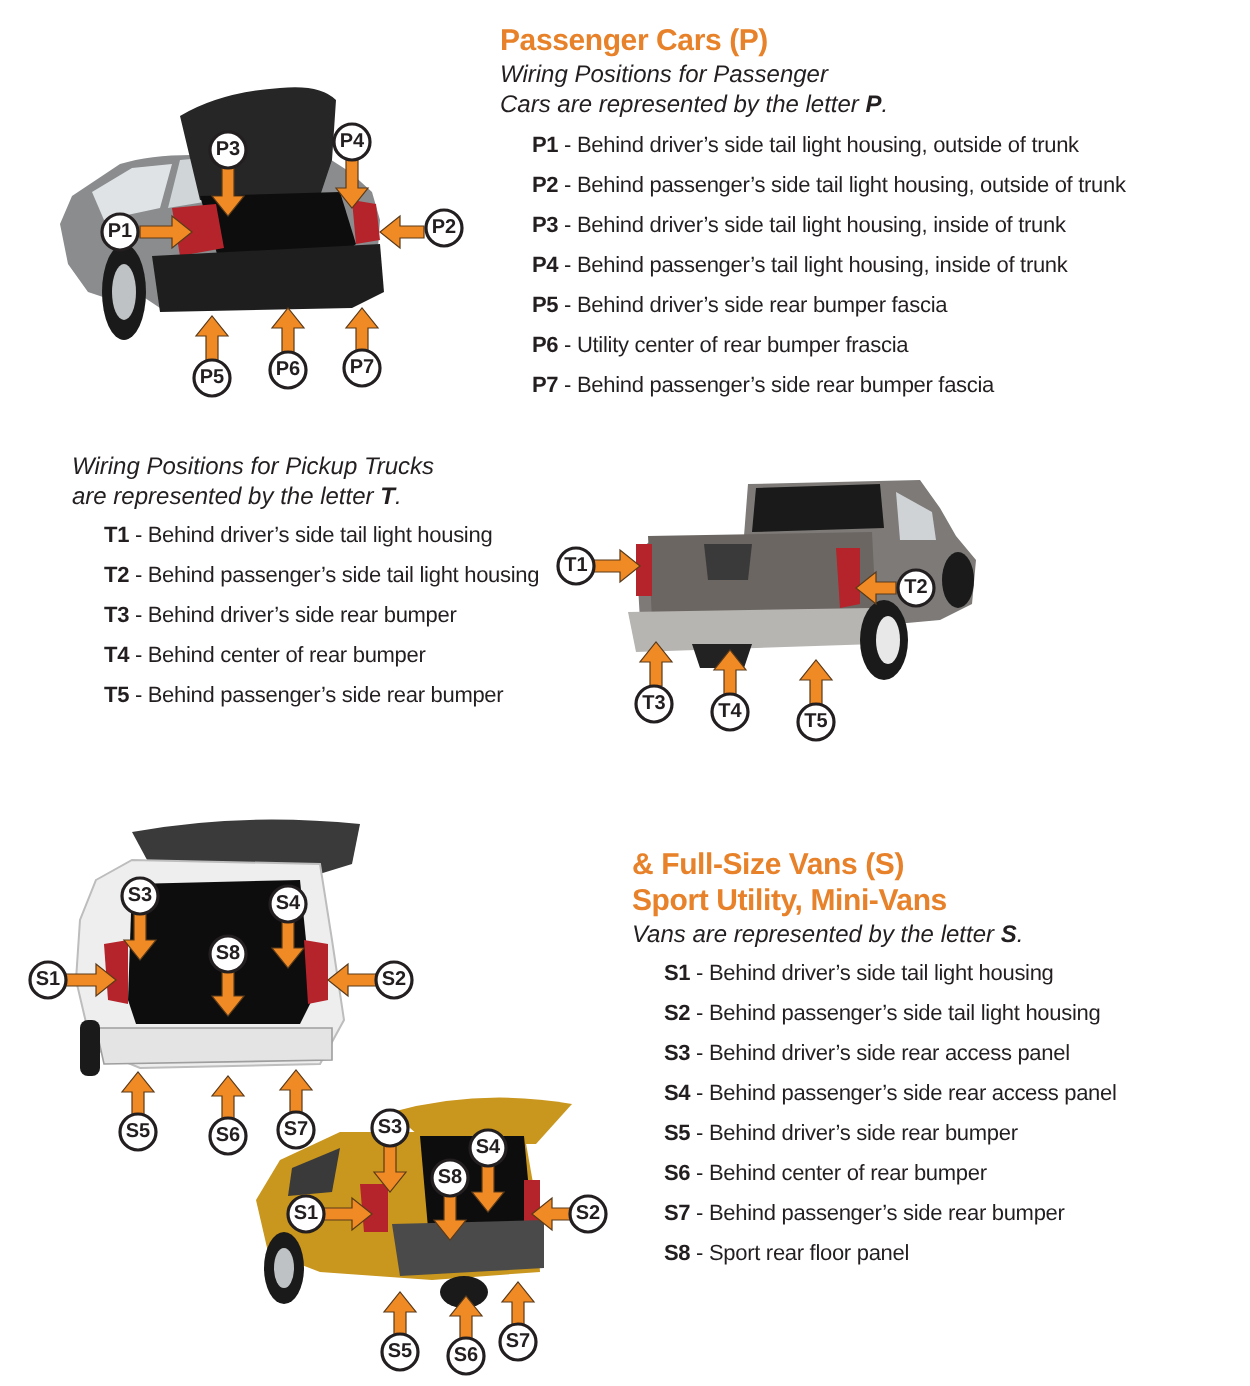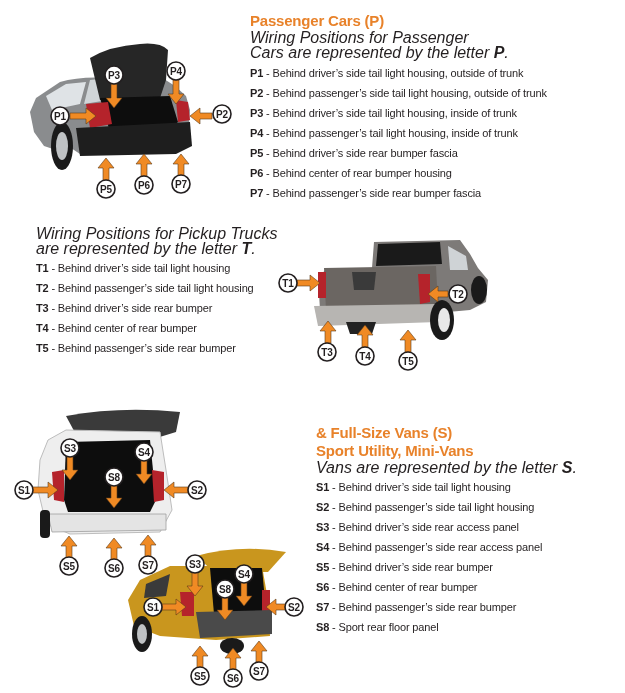--- a/index.html
+++ b/index.html
@@ -1,23 +1,23 @@
 <!DOCTYPE html>
 <html><head>
 <meta charset="utf-8">
 <style>
   html, body { margin:0; padding:0; background:#ffffff; }
   body { width:625px; height:693px; position:relative; overflow:hidden;
          font-family:"Liberation Sans", sans-serif; color:#231f20; }
   .abs { position:absolute; }
   .title { color:#e8822a; font-weight:bold; font-size:15px; line-height:18px; letter-spacing:-0.2px; }
-  .sub { font-style:italic; font-size:16px; line-height:15px; color:#231f20; }
+  .sub { font-style:italic; font-size:12px; line-height:15px; color:#231f20; }
   .sub b { font-weight:bold; }
   .items { margin:0; padding:0; list-style:none; }
-  .items li { font-size:11px; line-height:20px; white-space:nowrap; letter-spacing:-0.15px; }
+  .items li { font-size:11px; line-height:20px; white-space:nowrap; letter-spacing:-0.15px;margin-left:16px; }
   .items li .code { font-weight:bold; }
   svg { position:absolute; overflow:visible; }
   .badge circle { fill:#ffffff; stroke:#231f20; stroke-width:1.6; }
   .badge text { font-family:"Liberation Sans", sans-serif; font-weight:bold; font-size:10px; fill:#231f20; text-anchor:middle; dominant-baseline:central; }
   .arrow { fill:#f08a24; stroke:#5a3a1a; stroke-width:0.6; }
 </style>
 </head>
 <body>
 
 <div class="abs" style="left:250px; top:12px;">
@@ -25,21 +25,21 @@
   <div class="sub">
     <div>Wiring Positions for Passenger</div>
     <div><span>Cars are represented by the letter </span><b>P</b><span>.</span></div>
   </div>
   <ul class="items" style="margin-top:3px;">
     <li><span class="code">P1</span><span> - Behind driver’s side tail light housing, outside of trunk</span></li>
     <li><span class="code">P2</span><span> - Behind passenger’s side tail light housing, outside of trunk</span></li>
     <li><span class="code">P3</span><span> - Behind driver’s side tail light housing, inside of trunk</span></li>
     <li><span class="code">P4</span><span> - Behind passenger’s tail light housing, inside of trunk</span></li>
     <li><span class="code">P5</span><span> - Behind driver’s side rear bumper fascia</span></li>
-    <li><span class="code">P6</span><span> - Behind center of rear bumper housing</span></li>
+    <li><span class="code">P6</span><span> - Utility center of rear bumper frascia</span></li>
     <li><span class="code">P7</span><span> - Behind passenger’s side rear bumper fascia</span></li>
   </ul>
 </div>
 
 <div class="abs" style="left:36px; top:226px;">
   <div class="sub">
     <div>Wiring Positions for Pickup Trucks</div>
     <div><span>are represented by the letter </span><b>T</b><span>.</span></div>
   </div>
   <ul class="items" style="margin-top:2px;">

